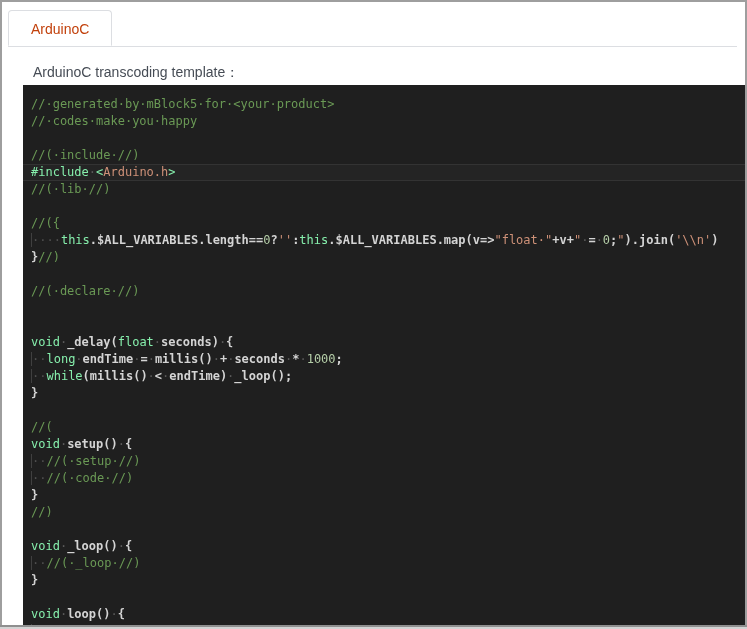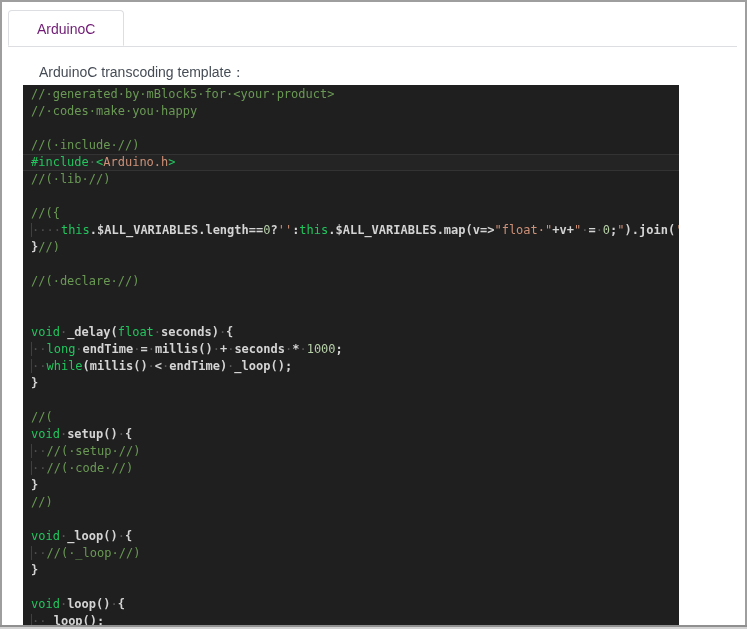--- a/index.html
+++ b/index.html
@@ -11,44 +11,44 @@
     position:absolute;inset:0;border:2px solid #9e9e9e;border-bottom:none;
     pointer-events:none;z-index:50;
   }
   
   .tabbar{
     position:absolute;left:8px;right:10px;top:10px;height:37px;
     border-bottom:1px solid #dcdee2;box-sizing:border-box;
   }
   .tab{
     display:inline-block;position:relative;top:0;height:36px;line-height:36px;
-    padding:0 28px;margin-bottom:-1px;background:#ffffff;
+    padding:0 22px;margin-bottom:-1px;background:#ffffff;
     border:1px solid #dcdee2;border-bottom:1px solid #ffffff;
-    border-radius:4px 4px 0 0;color:#701a75;font-size:14px;cursor:pointer;
+    border-radius:4px 4px 0 0;color:#c2410c;font-size:14px;cursor:pointer;
     box-sizing:border-box;
   }
   
   .section-label{
-    position:absolute;left:39px;top:64px;font-size:14px;color:#464c55;
+    position:absolute;left:33px;top:64px;font-size:14px;color:#464c55;
   }
   
   .editor{
-    position:absolute;left:23px;top:85px;width:656px;height:540px;
+    position:absolute;left:23px;top:85px;width:722px;height:540px;
     background:#1f1f1f;overflow:hidden;
     font-family:"DejaVu Sans Mono","Liberation Mono",monospace;
     font-size:12px;line-height:17px;white-space:pre;
-    padding-top:1px;box-sizing:border-box;
+    padding-top:11px;box-sizing:border-box;
   }
   .line{min-height:17px;height:17px;padding-left:8px;}
   .line.hl{
     background:#242424;
     box-shadow:inset 0 1px 0 #333333, inset 0 -1px 0 #333333;
   }
   .tok-c{color:#6a9955;}
-  .tok-k{color:#22c55e;}
+  .tok-k{color:#86efac;}
   .tok-s{color:#ce9178;text-align:center;}
   .tok-n{color:#b5cea8;}
   .tok-p{color:#d4d4d4;font-weight:bold;}
   .tok-w{color:#5a5a5a;}
   .tok-g{color:#4f4f4f;border-left:1px solid #404040;}
   
   .bottom-strip{
     position:absolute;left:0;right:0;bottom:0;height:2px;
     background:#d3d3d3;border-top:2px solid #8f8f8f;z-index:60;
   }

